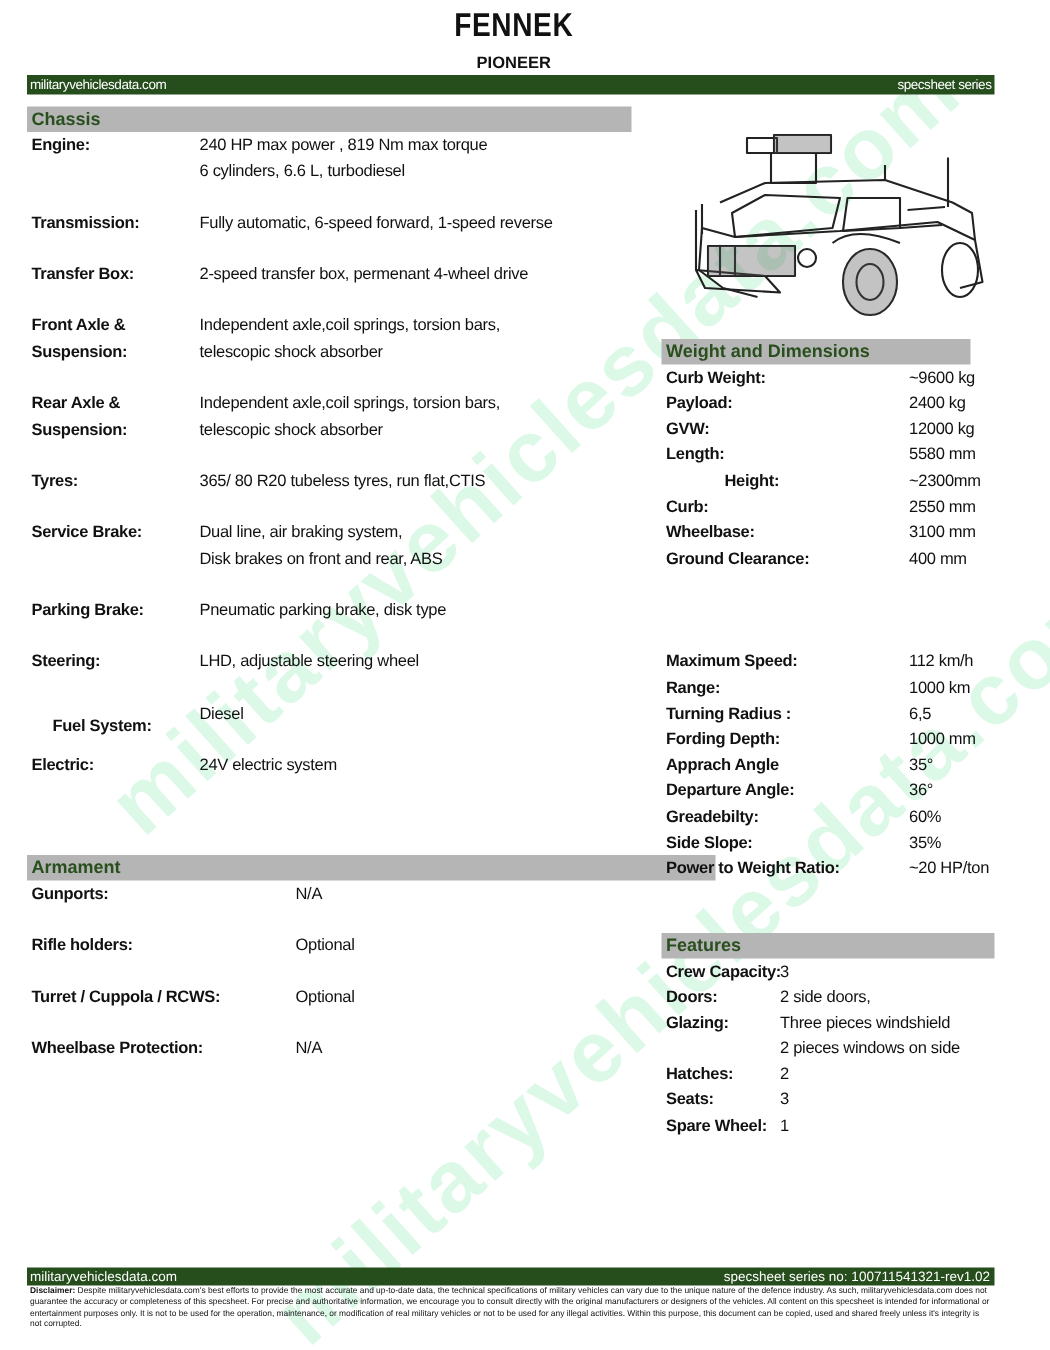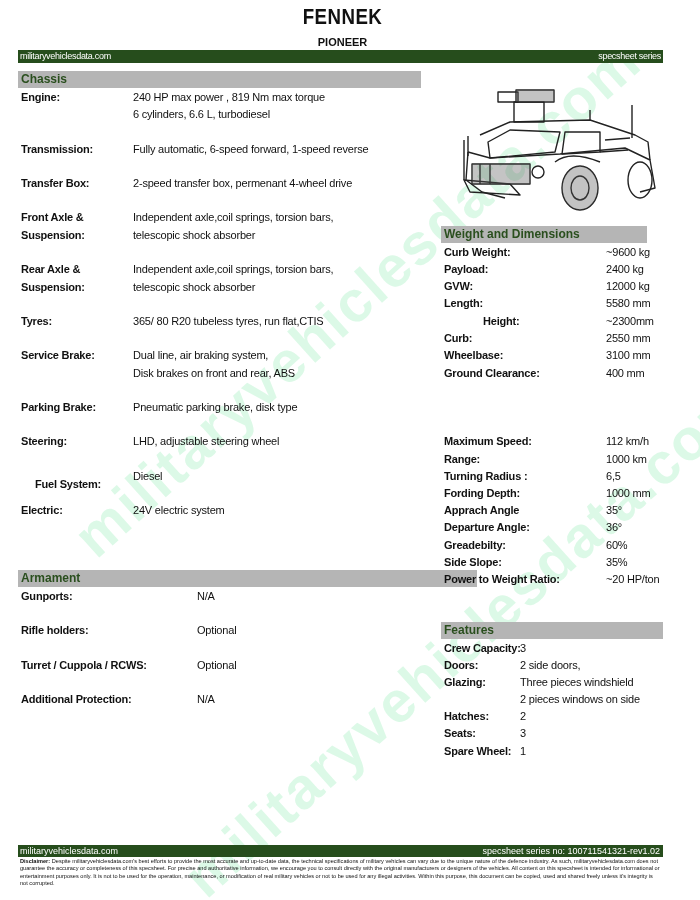--- a/index.html
+++ b/index.html
@@ -98,21 +98,21 @@
 
   <div class="lbl" style="left:21px; top:588px;">Gunports:</div>
   <div class="val" style="left:197px; top:588px;">N/A</div>
 
   <div class="lbl" style="left:21px; top:622px;">Rifle holders:</div>
   <div class="val" style="left:197px; top:622px;">Optional</div>
 
   <div class="lbl" style="left:21px; top:657px;">Turret / Cuppola / RCWS:</div>
   <div class="val" style="left:197px; top:657px;">Optional</div>
 
-  <div class="lbl" style="left:21px; top:691px;">Additional Protection:</div>
+  <div class="lbl" style="left:21px; top:691px;">Wheelbase Protection:</div>
   <div class="val" style="left:197px; top:691px;">N/A</div>
 
   <svg class="vehicle" viewBox="0 0 215 135">
     <g fill="none" stroke="#222" stroke-width="1.4" stroke-linejoin="round">
 
       <rect x="48" y="12" width="20" height="10"></rect>
       <rect x="66" y="10" width="38" height="12"></rect>
       <rect x="64" y="22" width="30" height="20"></rect>
 
       <line x1="182" y1="25" x2="182" y2="58"></line>

